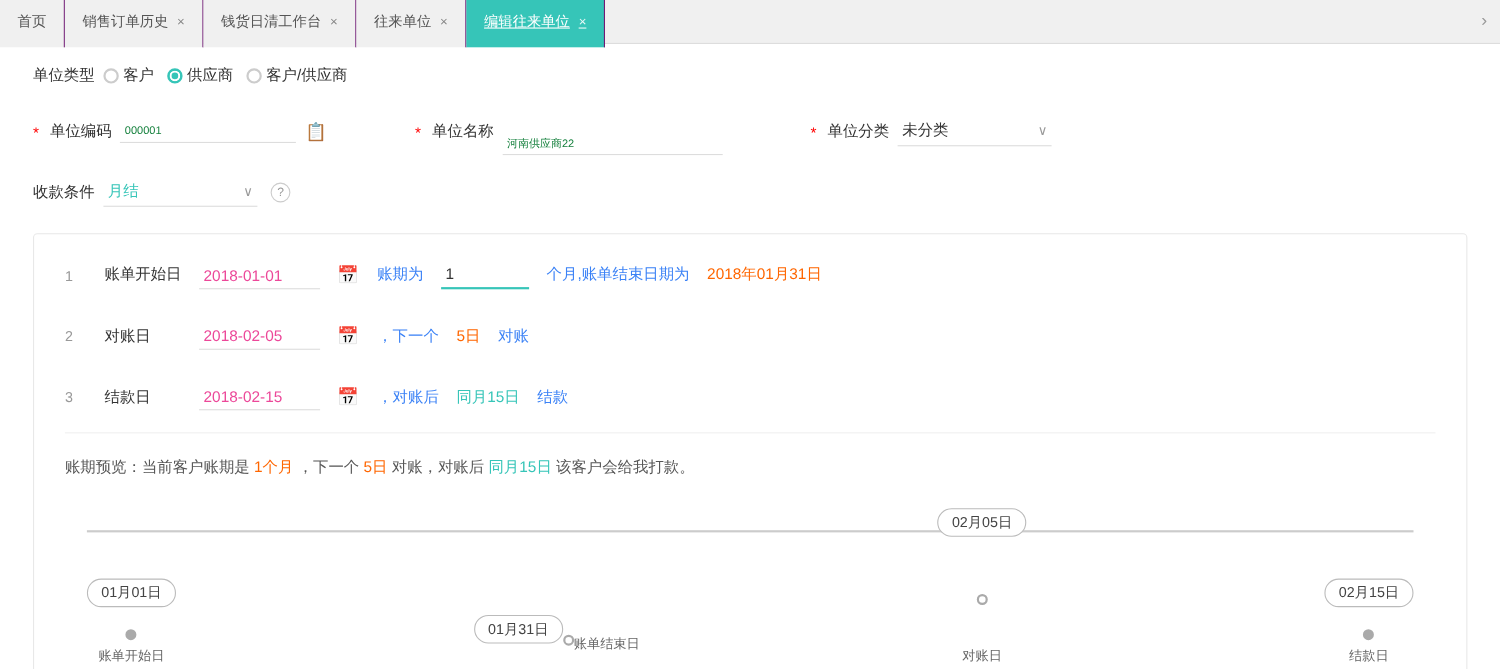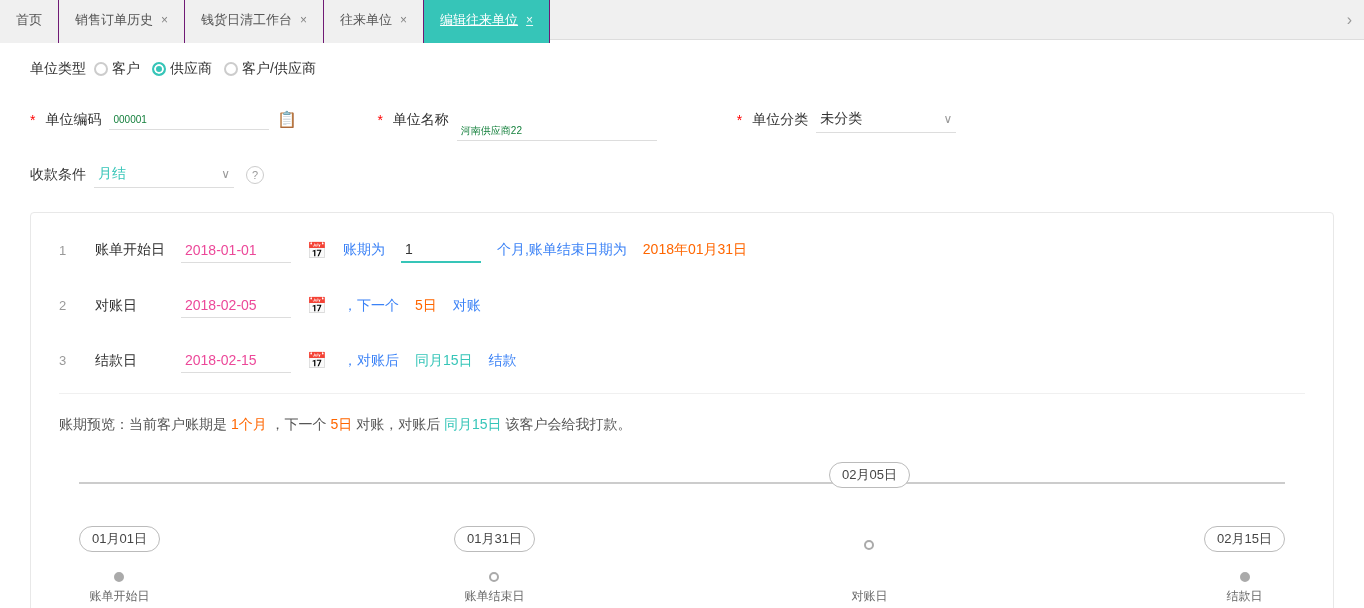--- a/index.html
+++ b/index.html
@@ -371,21 +371,21 @@
       <div style="position:relative; display:flex; align-items:flex-end; padding: 0 20px;">
 
         <div style="position:absolute; top:20px; left:20px; right:20px; height:2px; background:#ccc; z-index:0;"></div>
 
         <div style="display:flex;flex-direction:column;align-items:center;flex:0 0 auto;position:relative;z-index:1;margin-right:auto;">
           <div class="tl-label">01月01日</div>
           <div style="width:10px;height:10px;border-radius:50%;background:#aaa;border:2px solid #aaa;"></div>
           <div class="tl-sublabel">账单开始日</div>
         </div>
 
-        <div style="display:flex;flex-direction:column;align-items:center;flex:0 0 auto;position:relative;z-index:1;margin:0 auto;">
+        <div style="display:flex;align-items:center;flex:0 0 auto;position:relative;z-index:1;margin:0 auto;">
           <div class="tl-label">01月31日</div>
           <div style="width:10px;height:10px;border-radius:50%;background:#fff;border:2px solid #aaa;"></div>
           <div class="tl-sublabel">账单结束日</div>
         </div>
 
         <div style="display:flex;flex-direction:column;align-items:center;flex:0 0 auto;position:relative;z-index:1;margin:0 auto;gap:32px;">
           <div class="tl-label">02月05日</div>
           <div style="width:10px;height:10px;border-radius:50%;background:#fff;border:2px solid #aaa;"></div>
           <div class="tl-sublabel">对账日</div>
         </div>

